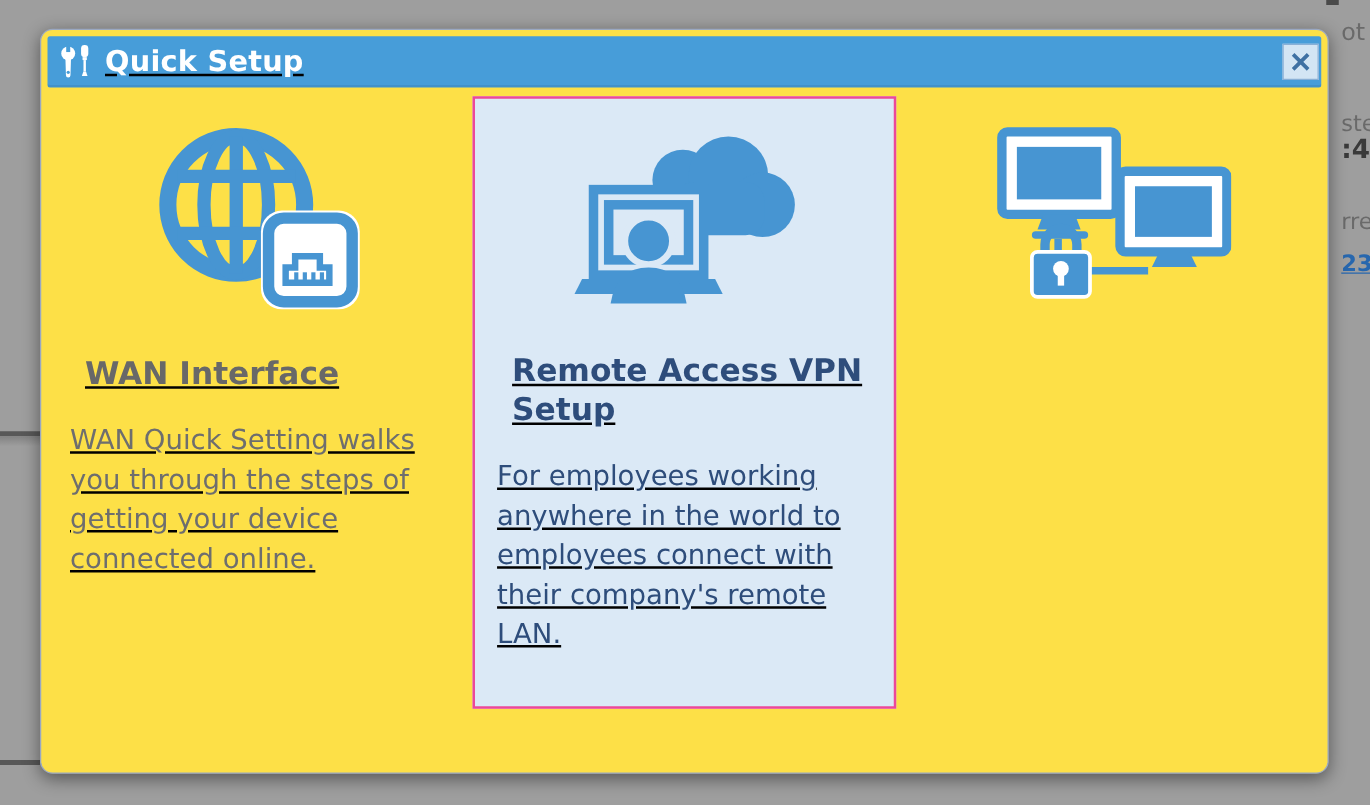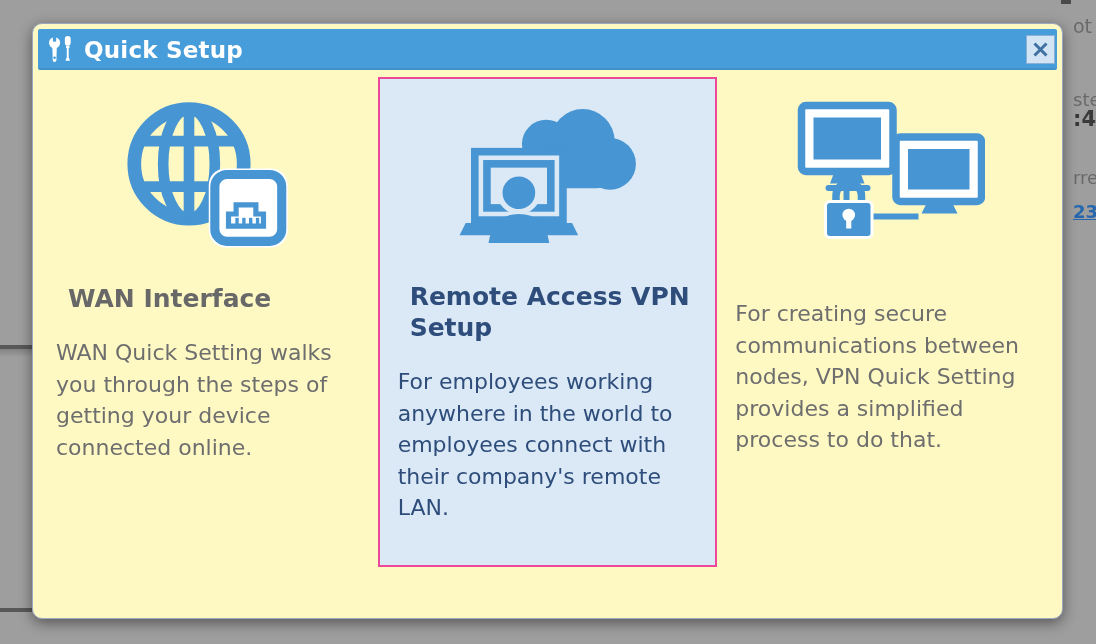--- a/index.html
+++ b/index.html
@@ -25,25 +25,26 @@
   }
   .frag-0 { top:15px;  font-size:19px; }
   .frag-1 { top:89px;  }
   .frag-2 { top:107px; font-size:21px; font-weight:bold; color:#3a3a3a; }
   .frag-3 { top:167px; }
   .frag-4 { top:201px; font-weight:bold; color:#2767ae; text-decoration:underline; }
 
   
   .modal {
     position:absolute; left:32px; top:23px; width:1031px; height:596px;
-    background:#fef9c3;
+    background:#fde047;
     border:1px solid #9aa8c2;
     border-radius:10px;
     padding:5px;
     box-shadow:0 4px 14px rgba(0,0,0,0.45);
+    text-decoration:underline;
   }
   .titlebar {
     position:relative; height:41px; background:#479dd9;
     border-radius:2px;
     display:flex; align-items:center; padding-left:8px;
     box-shadow:inset 0 -2px 0 rgba(0,0,0,0.07);
   }
   .titlebar .tools { width:30px; height:30px; flex:0 0 auto; }
   .titlebar .title {
     color:#ffffff; font-weight:bold; font-size:23px; margin-left:8px;
@@ -181,17 +182,16 @@
           <rect x="79" y="34" width="41" height="27" fill="#4795d2"></rect>
           <path d="M92 69 h16 l4 8 h-24 Z" fill="#4795d2"></path>
           <line x1="50" y1="79" x2="86" y2="79" stroke="#4795d2" stroke-width="4"></line>
 
           <path d="M31 71 v-6 a8.5 8.5 0 0 1 17 0 v6" fill="none" stroke="#4795d2" stroke-width="5"></path>
           <rect x="24" y="69" width="31" height="24" rx="3" fill="#4795d2" stroke="#ffffff" stroke-width="2"></rect>
           <circle cx="39.5" cy="78" r="4.2" fill="#ffffff"></circle>
           <rect x="37.8" y="80" width="3.4" height="7" fill="#ffffff"></rect>
         </svg>
       </div>
-      <p>For creating secure communications between nodes, VPN Quick Setting provides a simplified process to do that.</p>
     </div>
 
   </div>
 </div>
 
 </body></html>

